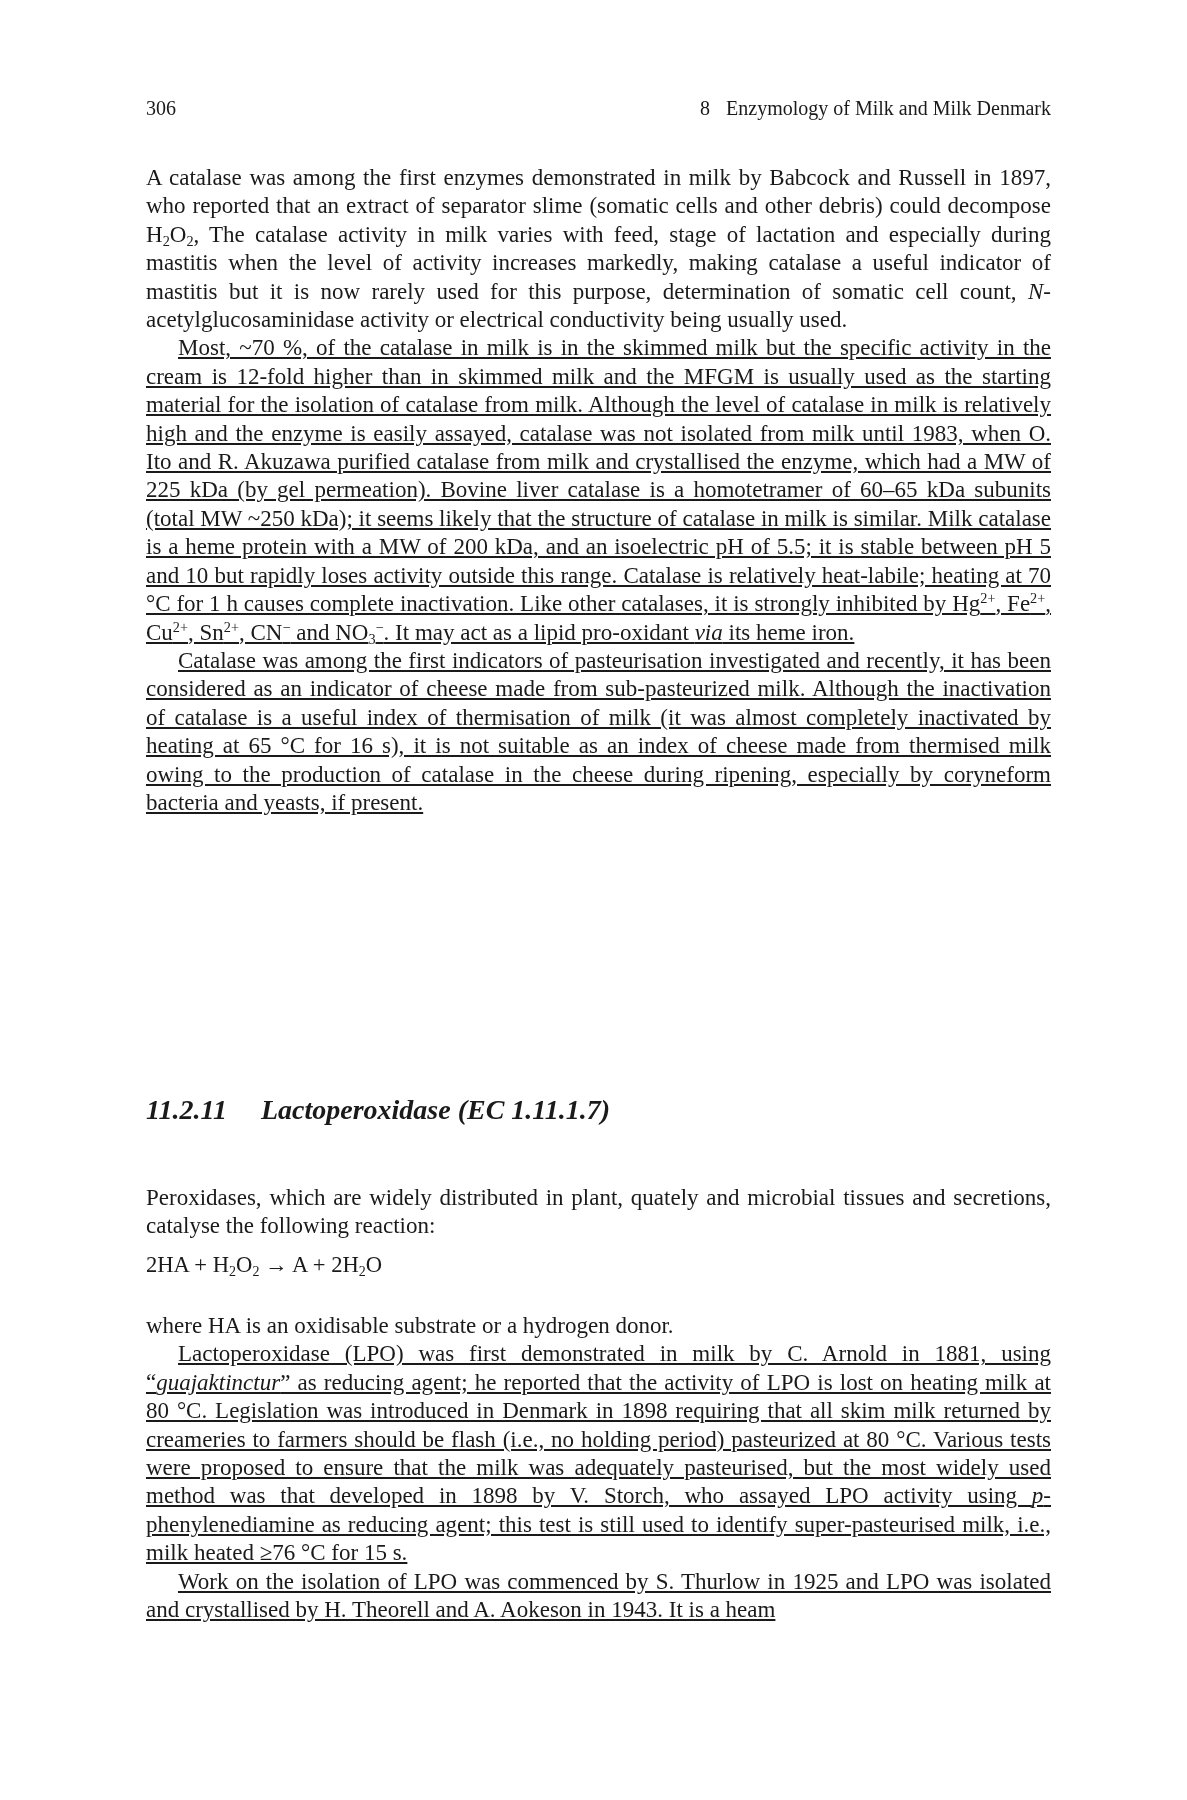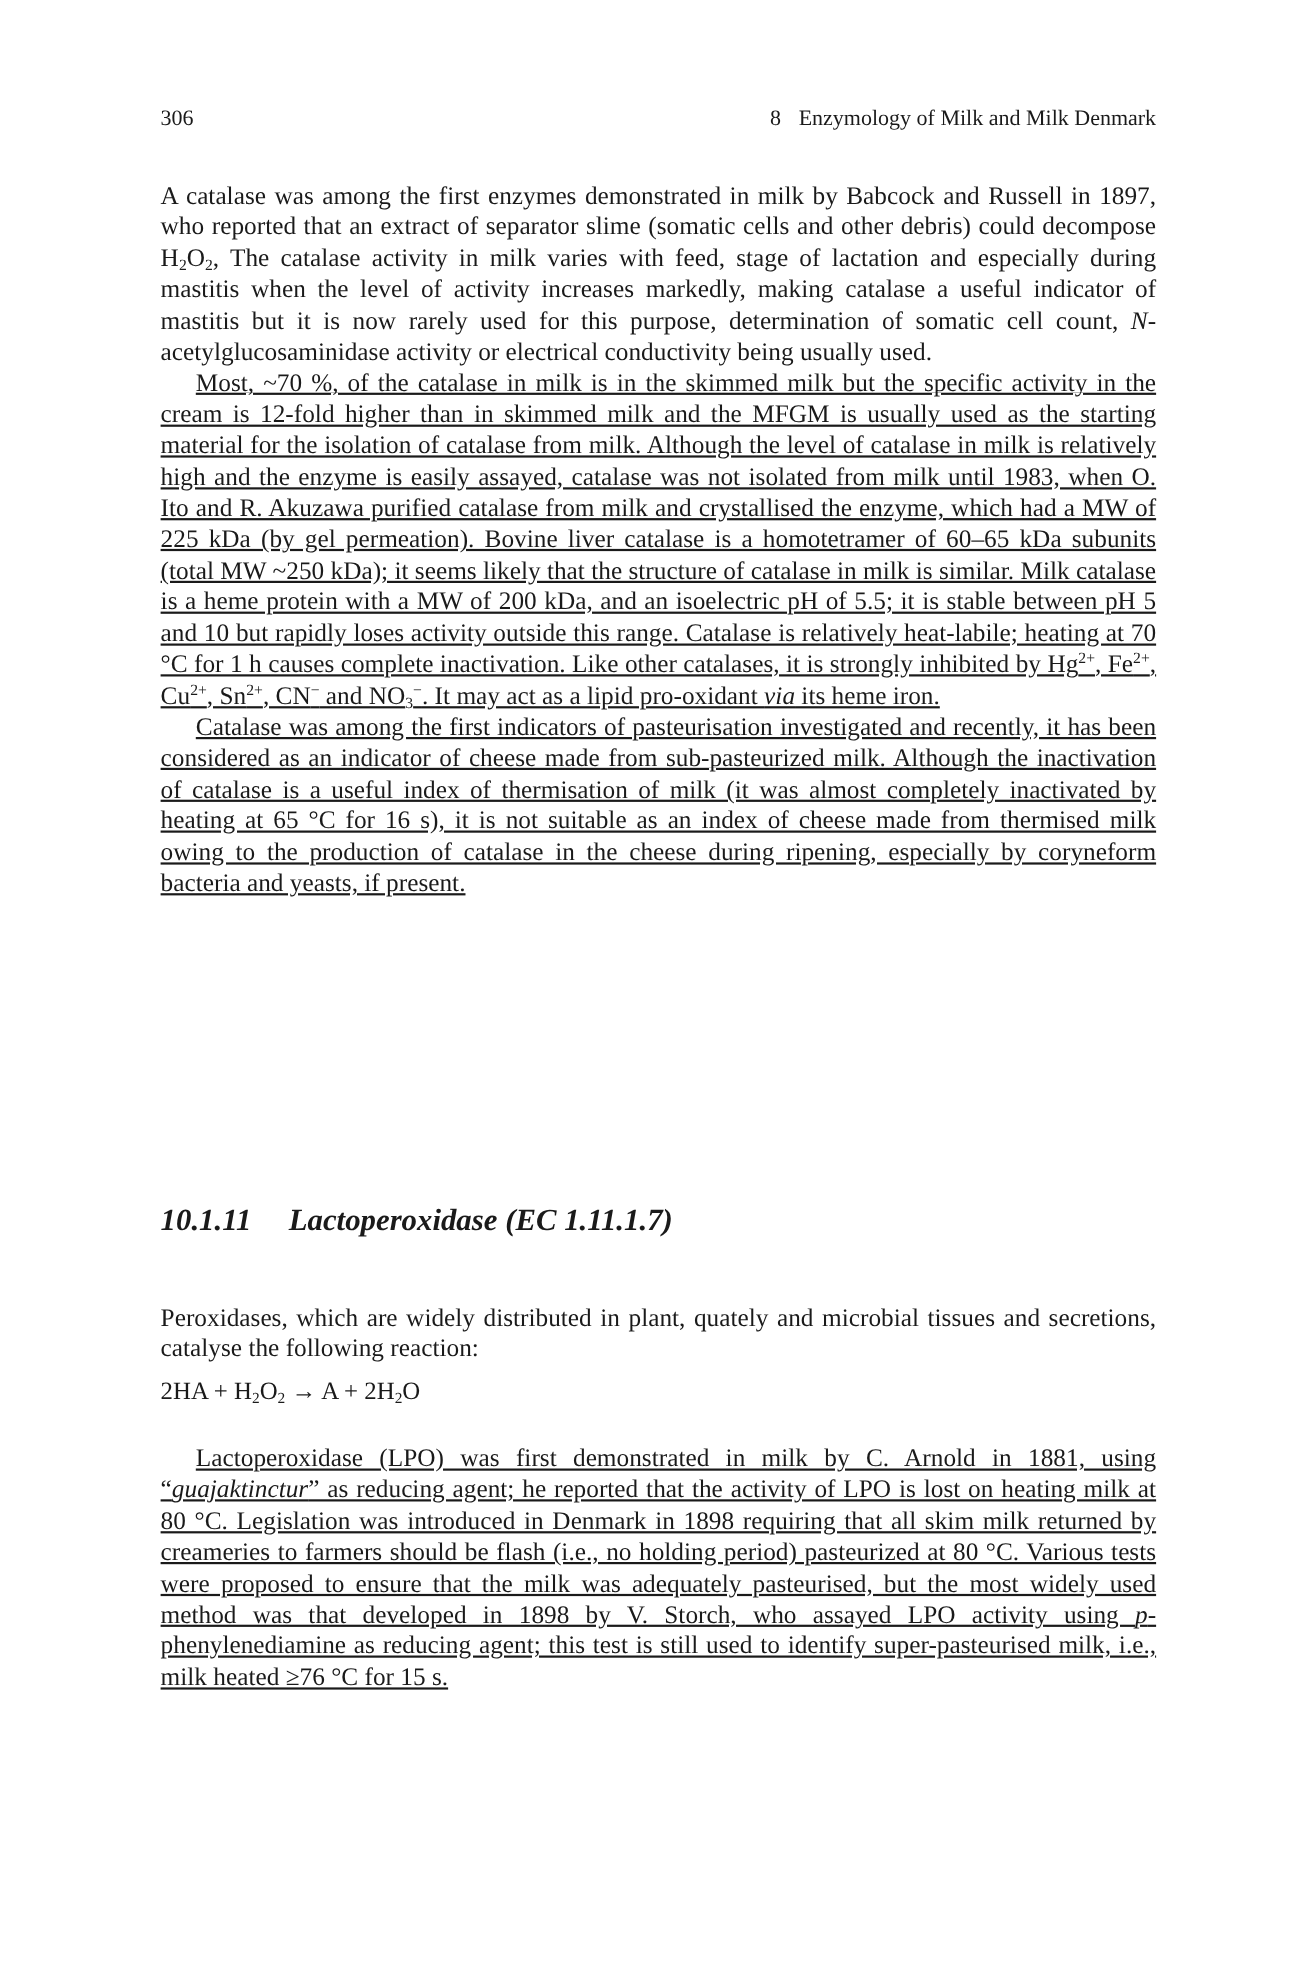--- a/index.html
+++ b/index.html
@@ -51,25 +51,27 @@
     <span class="folio">306</span>
     <span class="chapter"><span class="num">8</span><span>Enzymology of Milk and Milk Denmark</span></span>
   </div>
 
   <div class="body-text block1">
     <p><span>A catalase was among the first enzymes demonstrated in milk by Babcock and Russell in 1897, who reported that an extract of separator slime (somatic cells and other debris) could decompose H</span><sub>2</sub><span>O</span><sub>2</sub><span>, The catalase activity in milk varies with feed, stage of lactation and especially during mastitis when the level of activity increases markedly, making catalase a useful indicator of mastitis but it is now rarely used for this purpose, determination of somatic cell count, </span><i>N</i><span>-acetylglucosaminidase activity or electrical conductivity being usually used.</span></p>
     <p class="indent"><span>Most, ~70 %, of the catalase in milk is in the skimmed milk but the specific activ­ity in the cream is 12-fold higher than in skimmed milk and the MFGM is usually used as the starting material for the isolation of catalase from milk. Although the level of catalase in milk is relatively high and the enzyme is easily assayed, catalase was not isolated from milk until 1983, when O. Ito and R. Akuzawa purified cata­lase from milk and crystallised the enzyme, which had a MW of 225 kDa (by gel permeation). Bovine liver catalase is a homotetramer of 60–65 kDa subunits (total MW ~250 kDa); it seems likely that the structure of catalase in milk is similar. Milk catalase is a heme protein with a MW of 200 kDa, and an isoelectric pH of 5.5; it is stable between pH 5 and 10 but rapidly loses activity outside this range. Catalase is relatively heat-labile; heating at 70 °C for 1 h causes complete inactivation. Like other catalases, it is strongly inhibited by Hg</span><sup>2+</sup><span>, Fe</span><sup>2+</sup><span>, Cu</span><sup>2+</sup><span>, Sn</span><sup>2+</sup><span>, CN</span><sup>−</sup><span> and NO</span><sub>3</sub><sup>−</sup><span>. It may act as a lipid pro-oxidant </span><i>via</i><span> its heme iron.</span></p>
     <p class="indent">Catalase was among the first indicators of pasteurisation investigated and recently, it has been considered as an indicator of cheese made from sub-pasteurized milk. Although the inactivation of catalase is a useful index of thermisation of milk (it was almost completely inactivated by heating at 65 °C for 16 s), it is not suitable as an index of cheese made from thermised milk owing to the production of catalase in the cheese during ripening, especially by coryneform bacteria and yeasts, if present.</p>
   </div>
 
-  <div class="section-heading"><span class="secnum">10.1.11</span><span>Lactoperoxidase (EC 1.11.1.7)</span></div>
+  <div class="section-heading"><span class="secnum">11.2.11</span><span>Lactoperoxidase (EC 1.11.1.7)</span></div>
 
   <div class="body-text block2">
     <p>Peroxidases, which are widely distributed in plant, quately and microbial tissues and secretions, catalyse the following reaction:</p>
   </div>
 
   <div class="equation"><span>2HA + H</span><sub>2</sub><span>O</span><sub>2</sub><span> → A + 2H</span><sub>2</sub><span>O</span></div>
 
   <div class="body-text block3">
+    <p>where HA is an oxidisable substrate or a hydrogen donor.</p>
     <p class="indent"><span>Lactoperoxidase (LPO) was first demonstrated in milk by C. Arnold in 1881, using “</span><i>guajaktinctur</i><span>” as reducing agent; he reported that the activity of LPO is lost on heat­ing milk at 80 °C. Legislation was introduced in Denmark in 1898 requiring that all skim milk returned by creameries to farmers should be flash (i.e., no holding period) pasteurized at 80 °C. Various tests were proposed to ensure that the milk was ade­quately pasteurised, but the most widely used method was that developed in 1898 by V. Storch, who assayed LPO activity using </span><i>p</i><span>-phenylenediamine as reducing agent; this test is still used to identify super-pasteurised milk, i.e., milk heated ≥76 °C for 15 s.</span></p>
+    <p class="indent">Work on the isolation of LPO was commenced by S. Thurlow in 1925 and LPO was isolated and crystallised by H. Theorell and A. Aokeson in 1943. It is a heam</p>
   </div>
 
 </div>
 
 </body></html>

